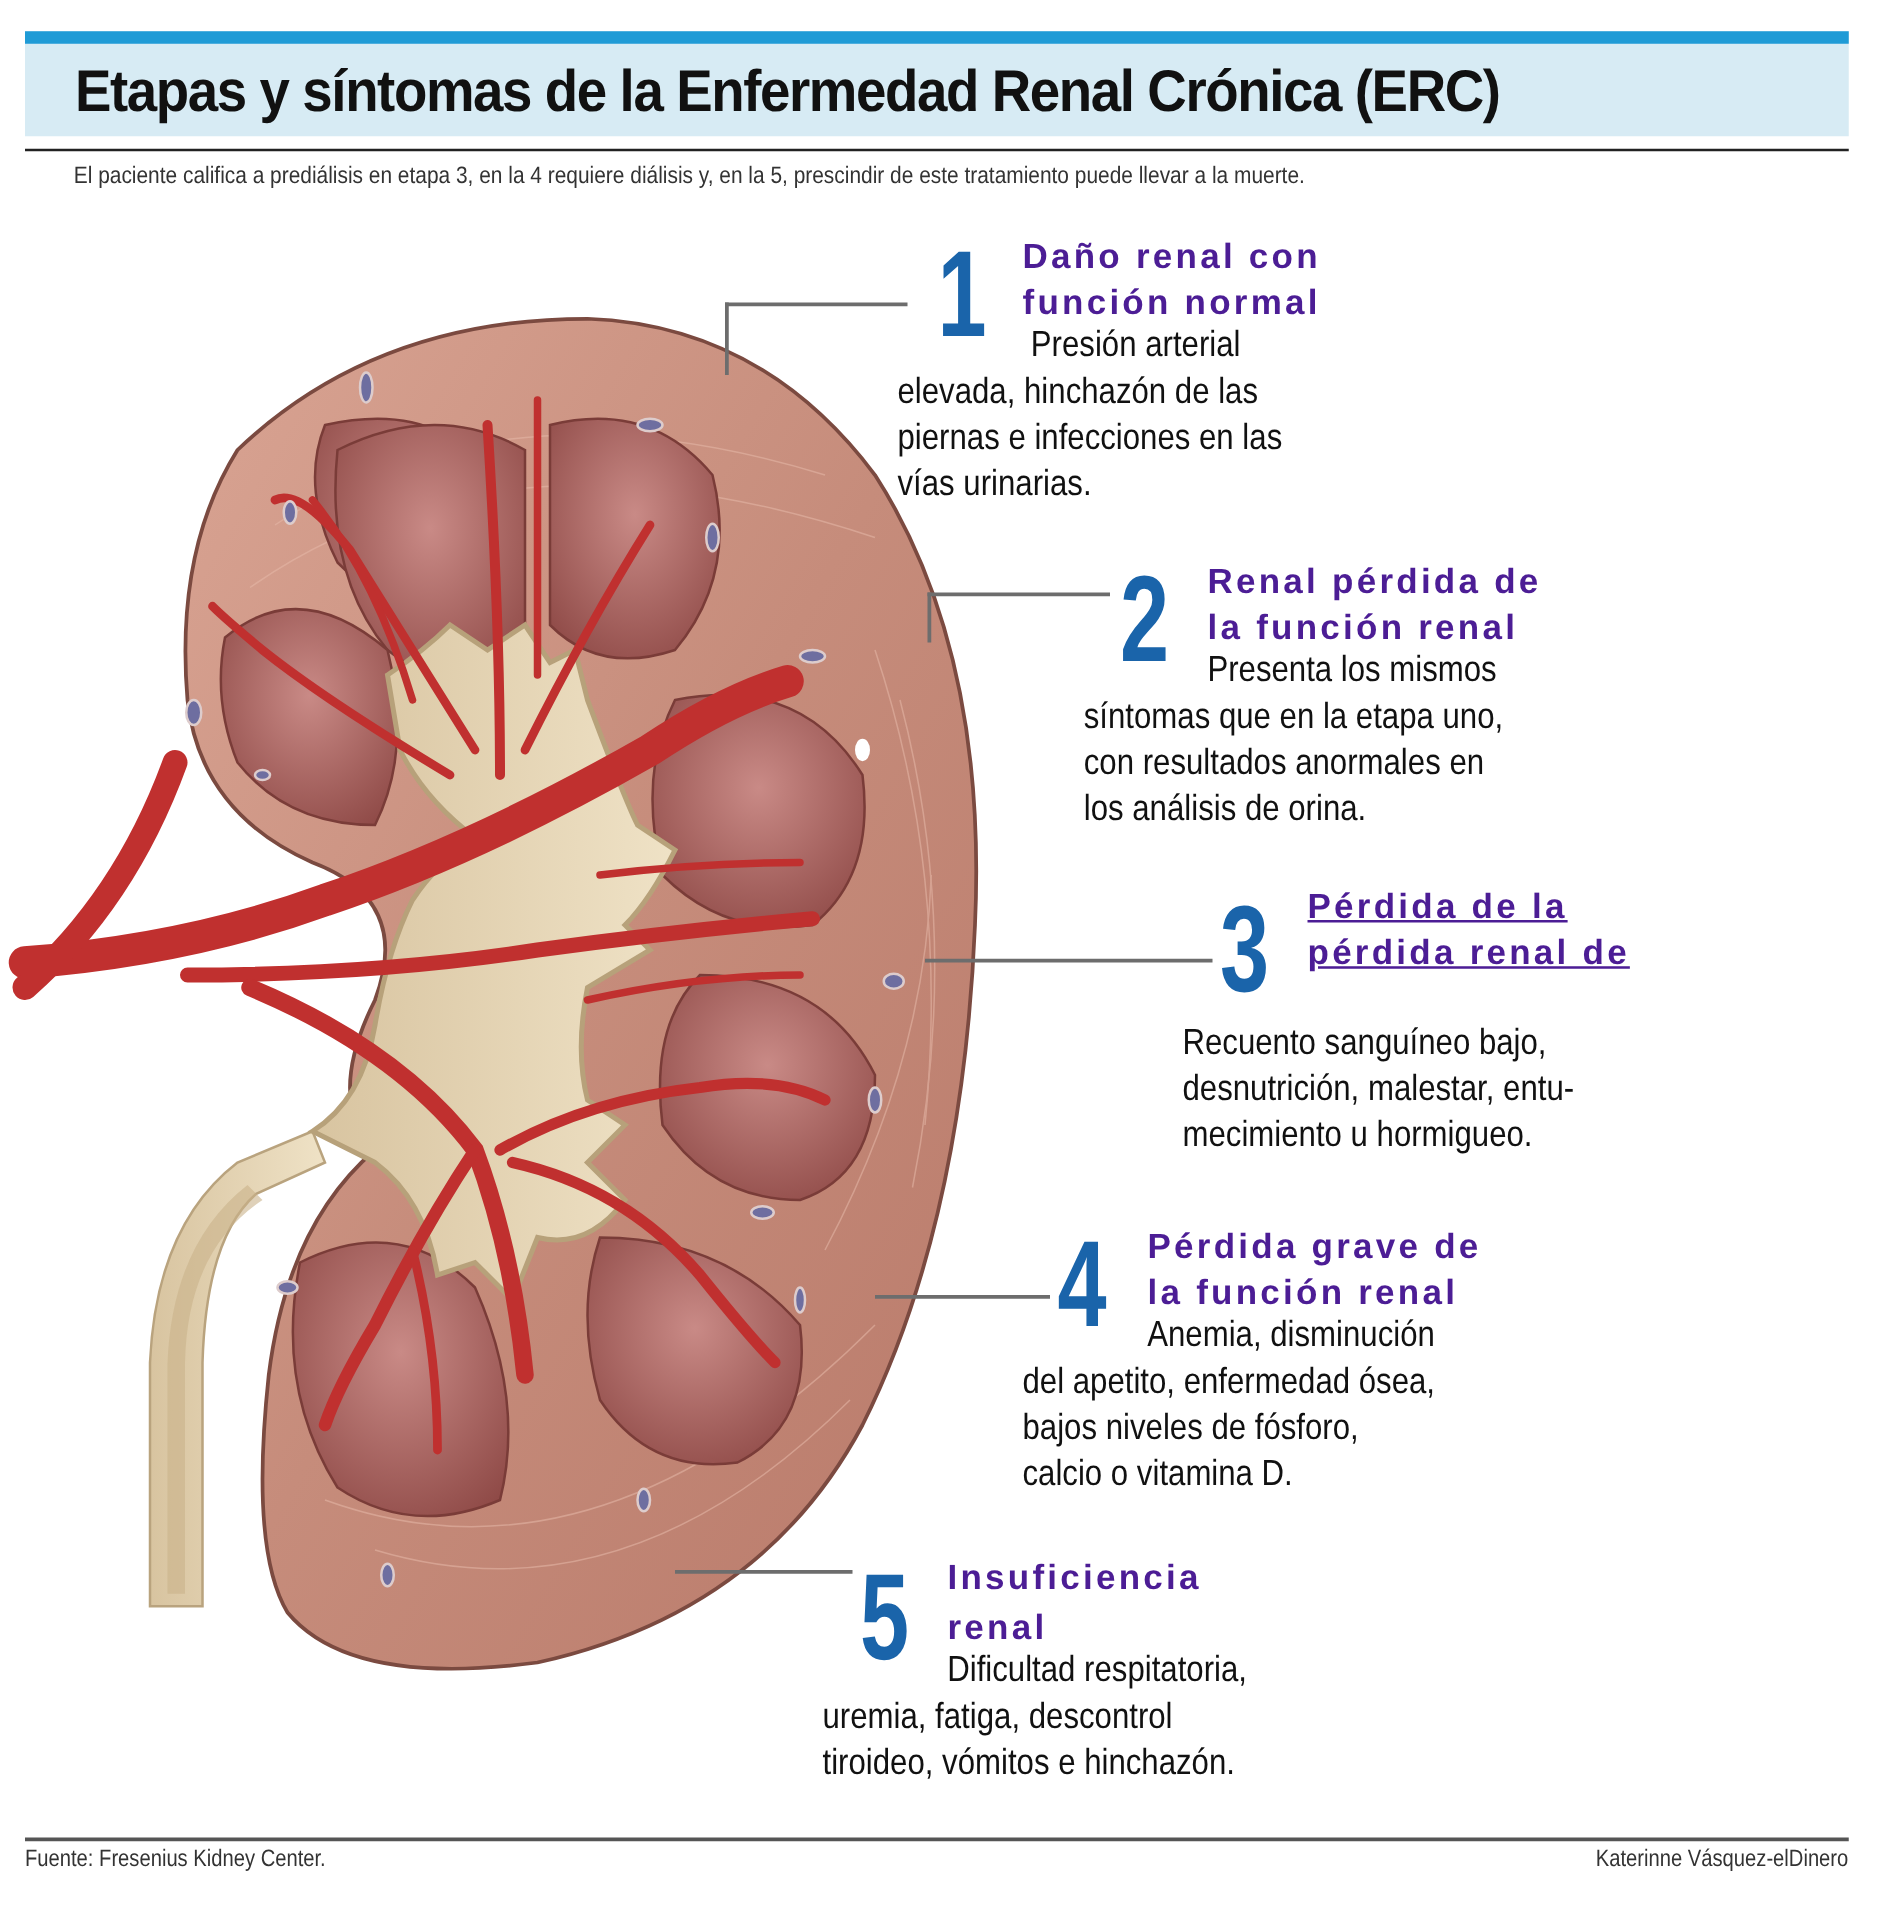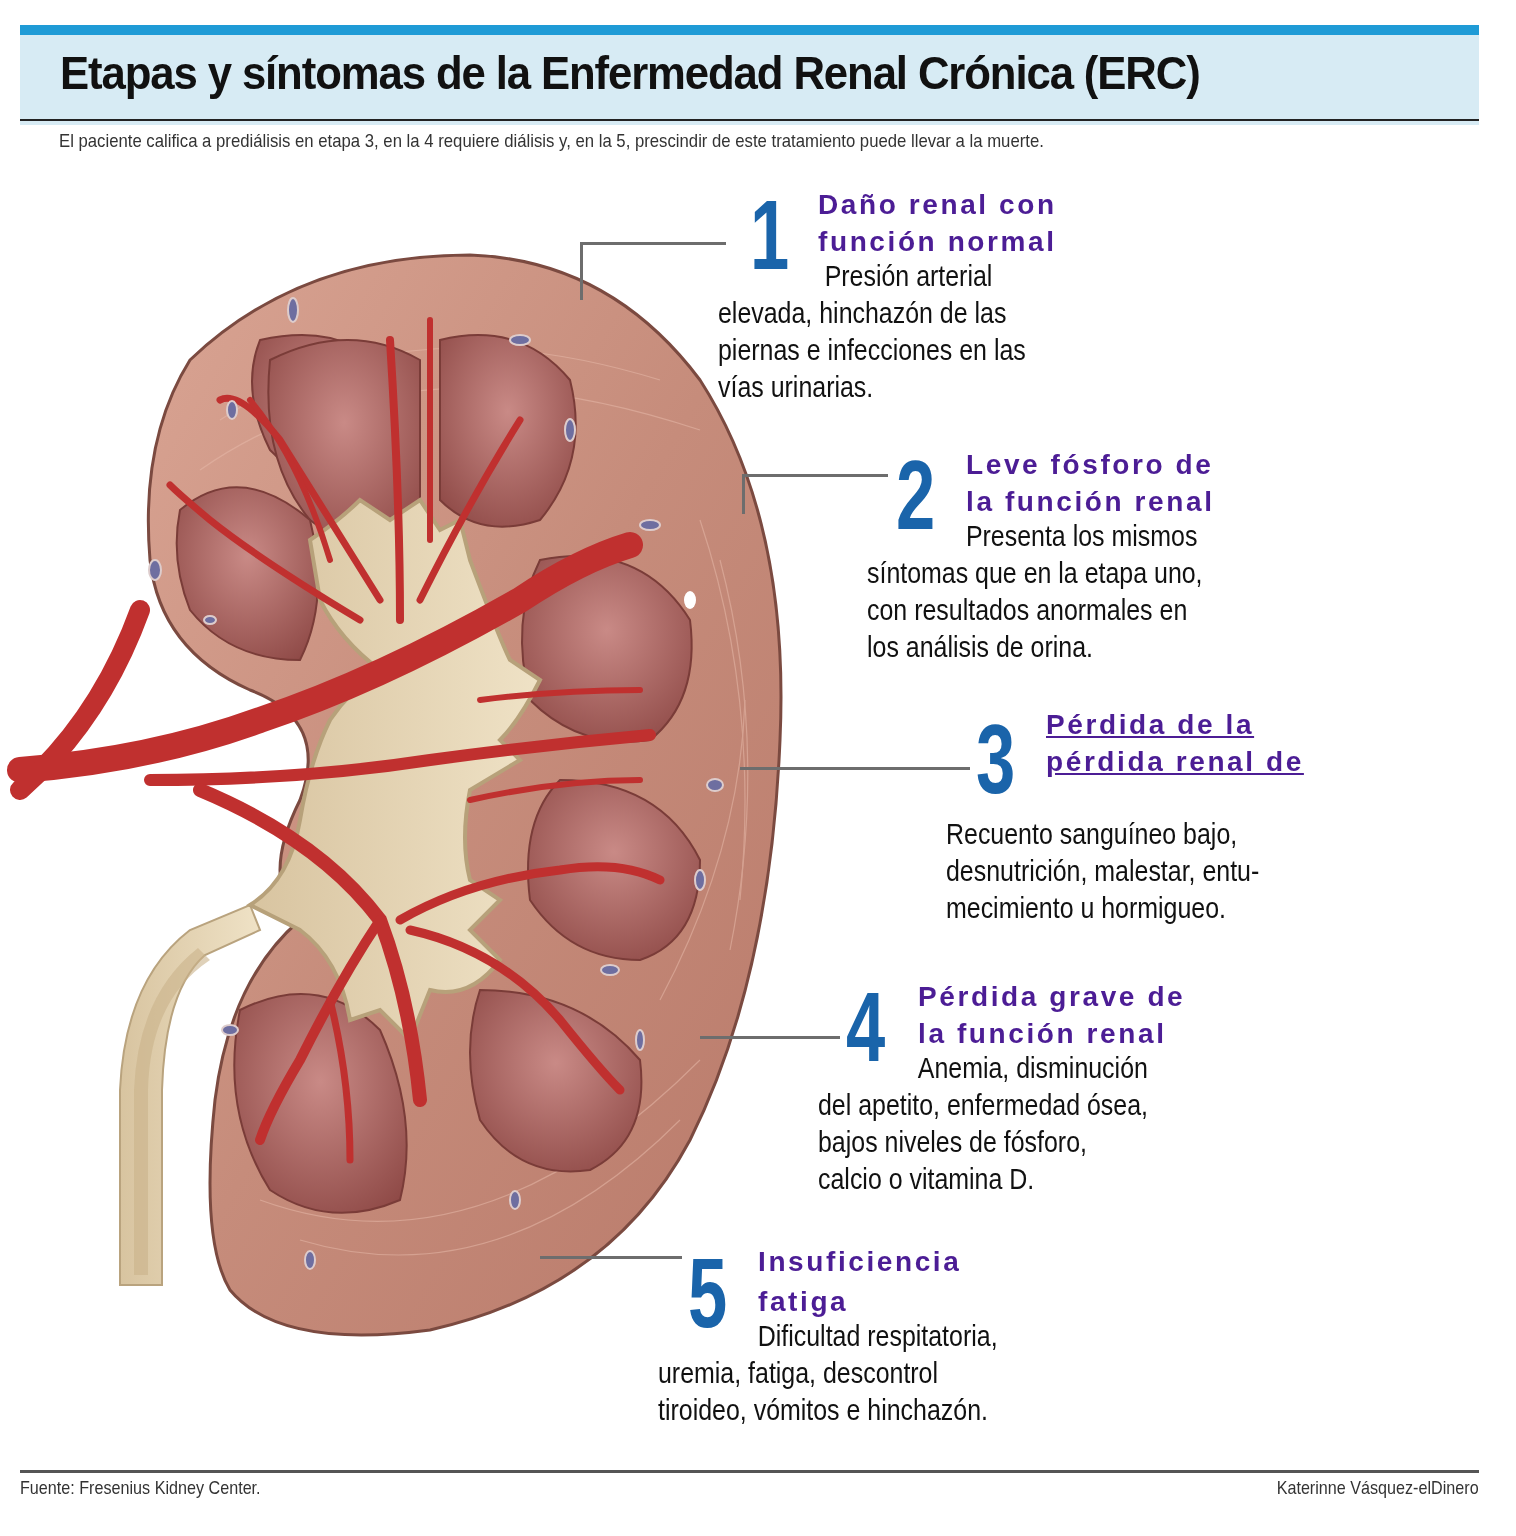--- a/index.html
+++ b/index.html
@@ -1,19 +1,19 @@
 <!DOCTYPE html>
 <html><head>
 <meta charset="utf-8">
 <style>
   html, body { margin: 0; padding: 0; background: #ffffff; }
   body { width: 1516px; height: 1536px; position: relative; overflow: hidden;
          font-family: "Liberation Sans", sans-serif; color: #111; }
 
-  .header-band { position: absolute; left: 20px; top: 25px; width: 1459px; height: 100px;
+  .header-band { position: absolute; left: 20px; top: 25px; width: 1459px; height: 84px;
                  background: #d7ebf4; border-top: 10px solid #1f9bd6; box-sizing: border-box; }
   .title { position: absolute; left: 40px; top: 10px; margin: 0;
            font-family: "Liberation Sans", sans-serif; font-weight: 700; font-size: 47px;
            letter-spacing: -1.2px; color: #111; transform: scaleX(0.93); transform-origin: left center;
            white-space: nowrap; }
   .rule-top { position: absolute; left: 20px; top: 119px; width: 1459px; height: 2px; background: #222; }
   .subtitle { position: absolute; left: 59px; top: 130px; font-size: 19px; color: #333;
               white-space: nowrap; transform: scaleX(0.88); transform-origin: left center; }
 
   .illustration { position: absolute; left: 0; top: 180px; width: 820px; height: 1160px; }
@@ -156,21 +156,21 @@
     <span style="padding-left:124px;">Presión arterial</span>
     <span>elevada, hinchazón de las</span>
     <span>piernas e infecciones en las</span>
     <span>vías urinarias.</span>
   </div>
 </div>
 
 <div class="stage" style="left:896px; top:442px; width:420px; height:230px;">
   <div class="num" style="top:4px;">2</div>
   <div class="head" style="left:70px; top:4px;">
-    <div>Leve fósforo de</div>
+    <div>Renal pérdida de</div>
     <div>la función renal</div>
   </div>
   <div class="body" style="left:-29px; top:76px;">
     <span style="padding-left:115px;">Presenta los mismos</span>
     <span>síntomas que en la etapa uno,</span>
     <span>con resultados anormales en</span>
     <span>los análisis de orina.</span>
   </div>
 </div>
 
@@ -198,21 +198,21 @@
     <span>del apetito, enfermedad ósea,</span>
     <span>bajos niveles de fósforo,</span>
     <span>calcio o vitamina D.</span>
   </div>
 </div>
 
 <div class="stage" style="left:688px; top:1240px; width:420px; height:200px;">
   <div class="num" style="top:4px;">5</div>
   <div class="head" style="left:70px; top:2px; line-height:40px;">
     <div>Insuficiencia</div>
-    <div>fatiga</div>
+    <div>renal</div>
   </div>
   <div class="body" style="left:-30px; top:78px;">
     <span style="padding-left:116px;">Dificultad respitatoria,</span>
     <span>uremia, fatiga, descontrol</span>
     <span>tiroideo, vómitos e hinchazón.</span>
   </div>
 </div>
 
 <div class="rule-bottom"></div>
 <div class="source">Fuente: Fresenius Kidney Center.</div>

